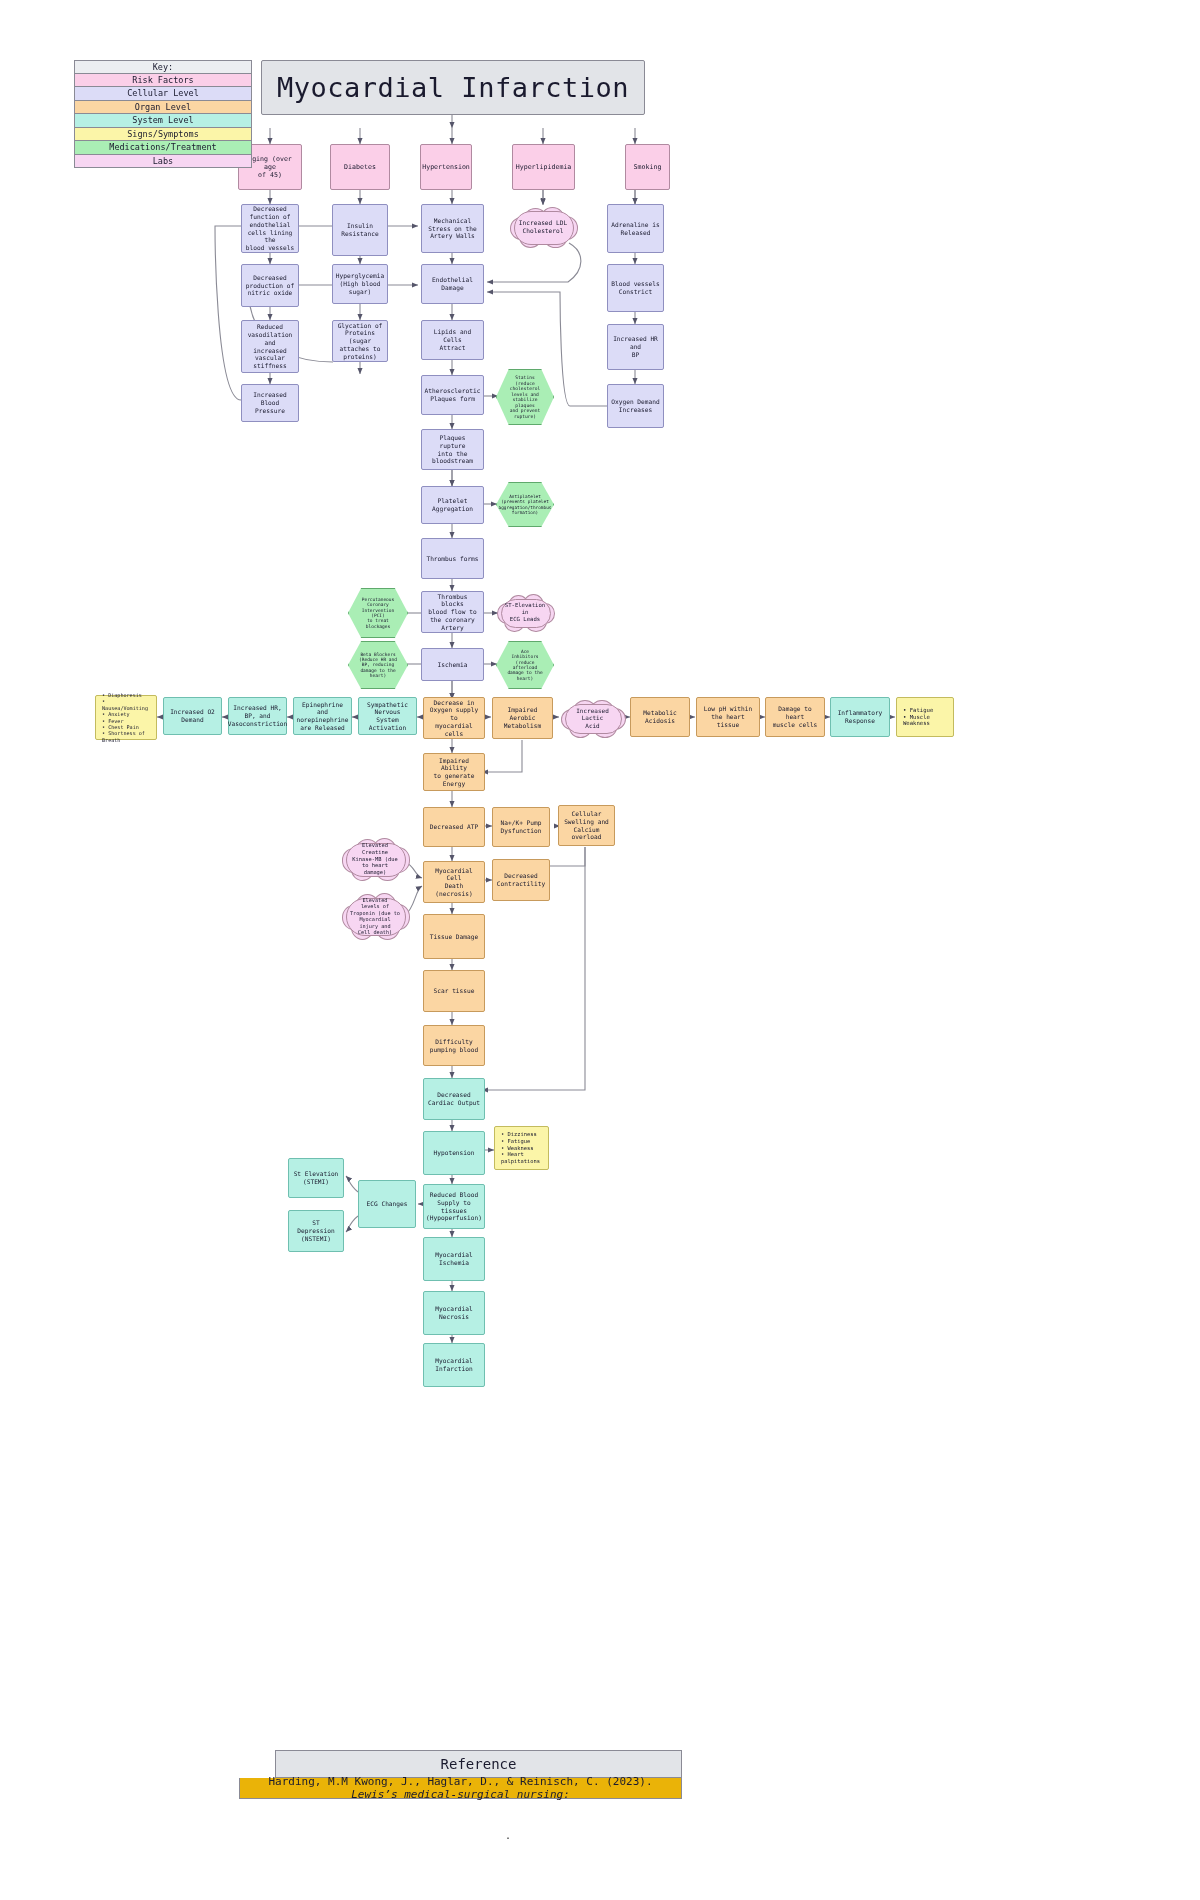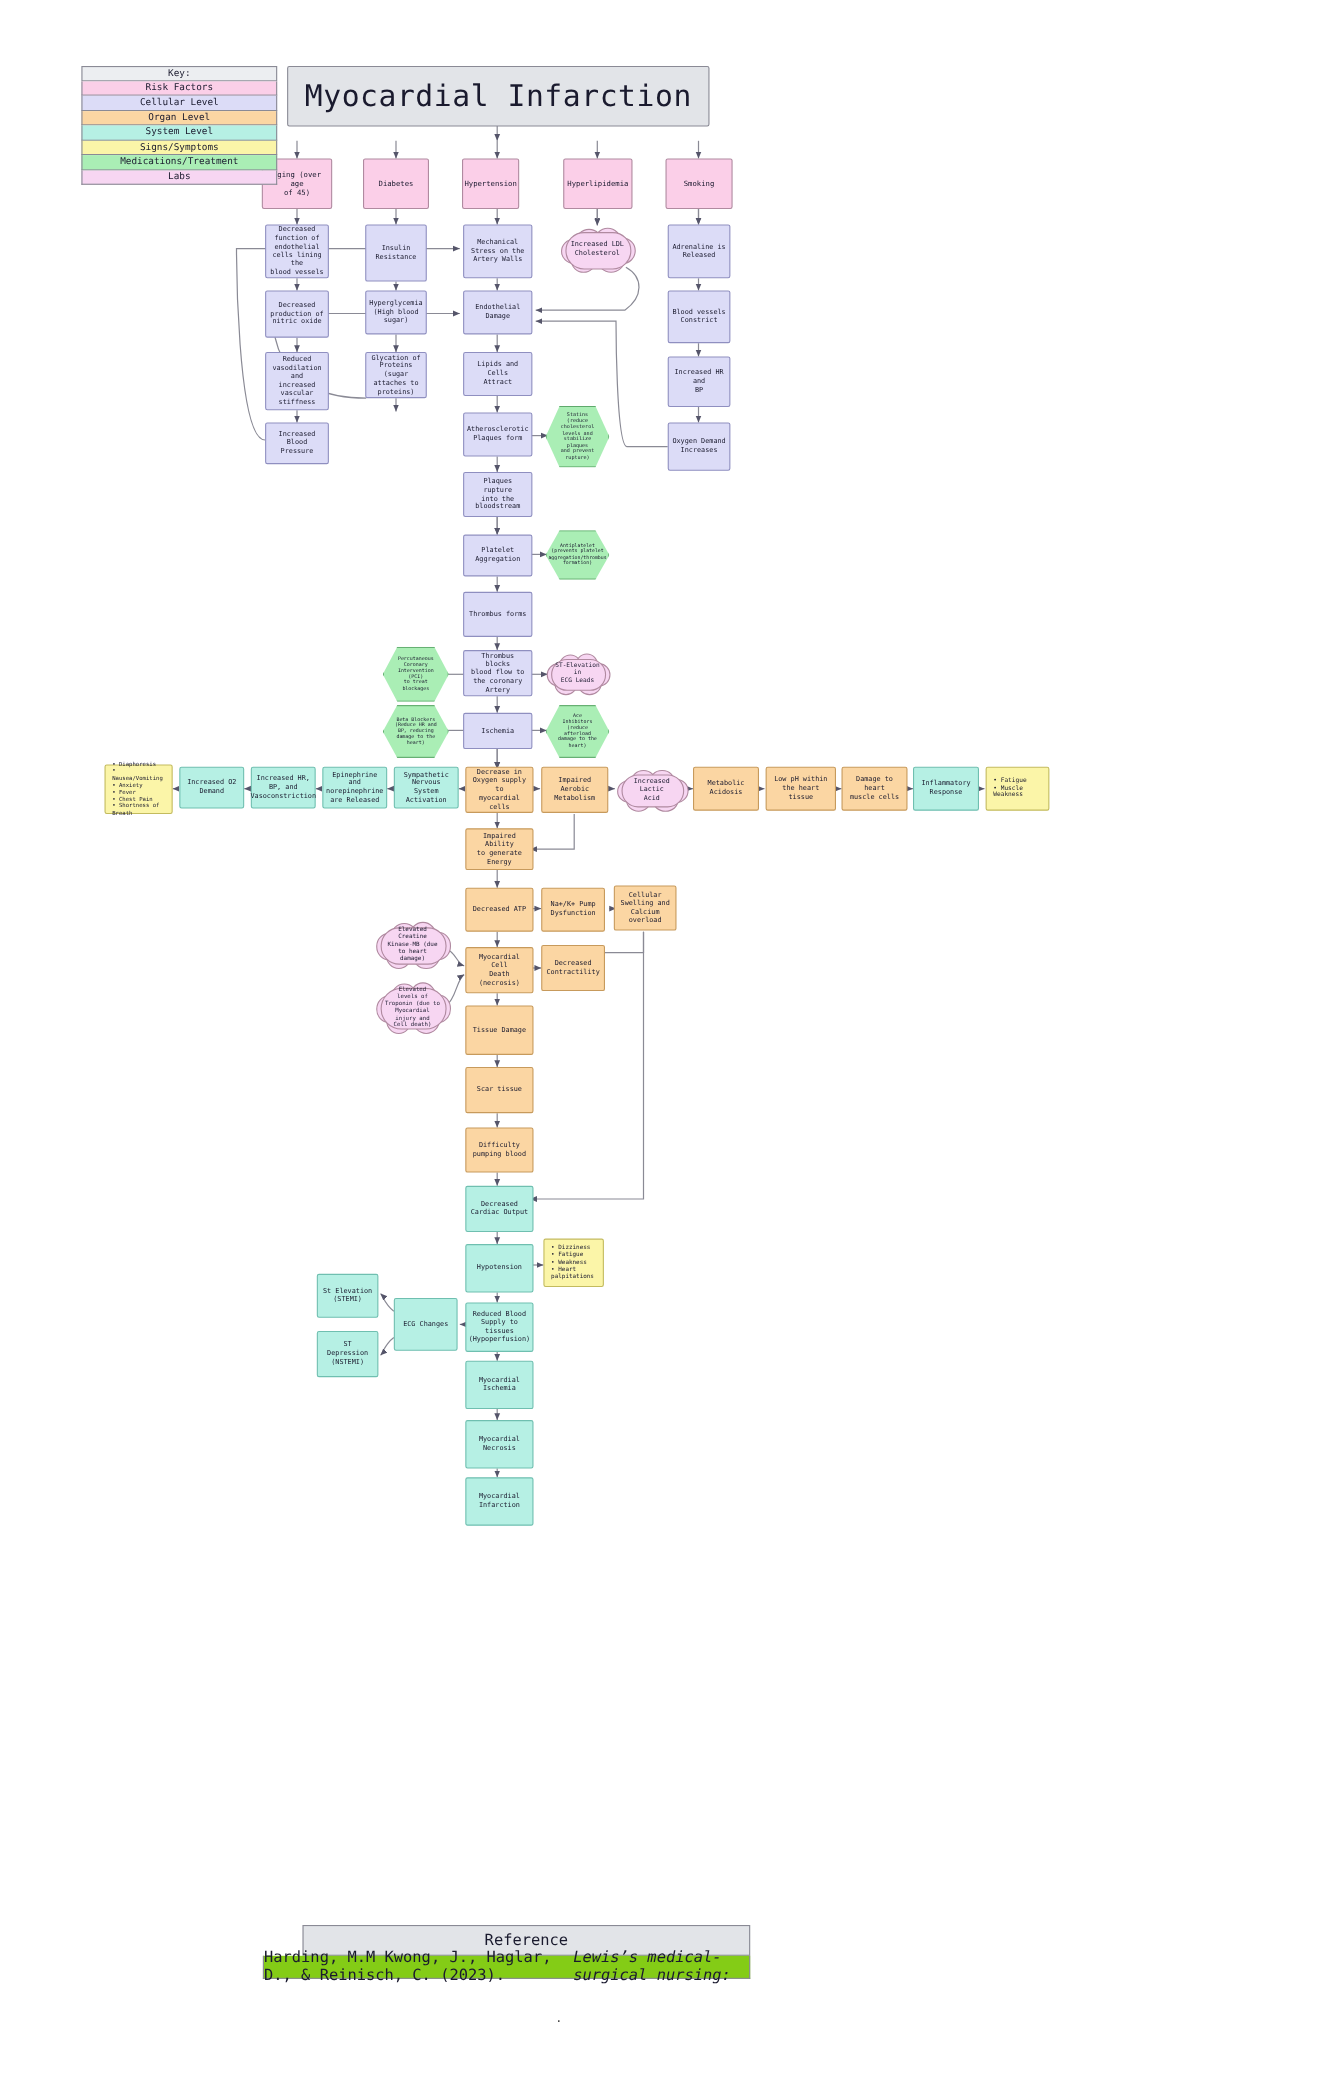--- a/index.html
+++ b/index.html
@@ -69,22 +69,22 @@
     padding-left:6px;
   }
 
   
   #reference{position:absolute;left:239px;top:1750px;width:443px;z-index:3;}
   .ref-head{
     box-sizing:border-box;border:1px solid #8a8a95;background:#e2e4e8;
     height:28px;display:flex;align-items:center;justify-content:center;font-size:14px;margin-left:36px;
   }
   .ref-line{
-    box-sizing:border-box;border:1px solid #8a8a95;border-top:none;background:#84cc16;
-    height:21px;display:flex;align-items:center;justify-content:center;font-size:14px;
+    box-sizing:border-box;border:1px solid #8a8a95;border-top:none;background:#eab308;
+    height:21px;display:flex;align-items:center;justify-content:center;font-size:11px;flex-direction:column;
   }
   .ital{font-style:italic;}
   .dot{position:absolute;left:505px;top:1830px;font-size:10px;color:#333;}
 </style>
 </head>
 <body>
 
 <div id="stage">
 
   <svg id="wires" viewBox="0 0 1200 1900">
@@ -216,21 +216,21 @@
     <div class="key-row" style="background:#f7d6f2">Labs</div>
   </div>
 
   <div class="title-box">Myocardial Infarction</div>
 
   <div class="node risk" style="left:238px;top:144px;width:64px;height:46px;font-size:6.6px">Aging (over age
 of 45)</div>
   <div class="node risk" style="left:330px;top:144px;width:60px;height:46px;font-size:6.6px">Diabetes</div>
   <div class="node risk" style="left:420px;top:144px;width:52px;height:46px;font-size:6.6px">Hypertension</div>
   <div class="node risk" style="left:512px;top:144px;width:63px;height:46px;font-size:6.6px">Hyperlipidemia</div>
-  <div class="node risk" style="left:605px;top:144px;width:61px;height:46px;font-size:6.6px">Smoking</div>
+  <div class="node risk" style="left:625px;top:144px;width:45px;height:46px;font-size:6.6px">Smoking</div>
 
   <div class="node cell" style="left:241px;top:204px;width:58px;height:49px;font-size:6.2px">Decreased
 function of
 endothelial
 cells lining the
 blood vessels</div>
   <div class="node cell" style="left:241px;top:264px;width:58px;height:43px;font-size:6.2px">Decreased
 production of
 nitric oxide</div>
   <div class="node cell" style="left:241px;top:320px;width:58px;height:53px;font-size:6.2px">Reduced

